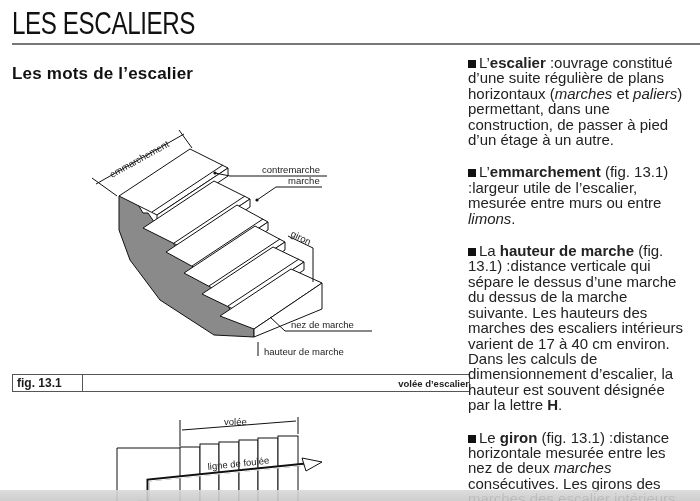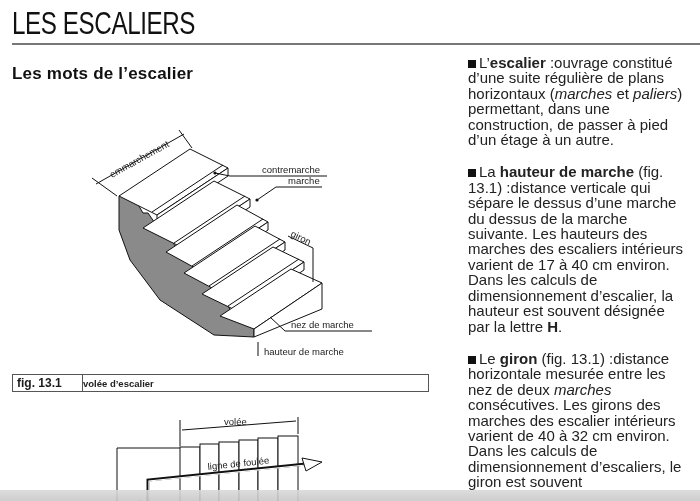--- a/index.html
+++ b/index.html
@@ -28,29 +28,29 @@
     font-family:"Liberation Sans", sans-serif;
     font-size:15px; line-height:15.4px; color:#222;
   }
   .para { margin:0 0 17px 0; transform-origin:left top; }
   .para .sq {
     display:inline-block; width:8px; height:8px; background:#111; margin-right:3px; vertical-align:0px;
   }
   .para b { font-weight:700; }
   .para i { font-style:italic; }
   .fig-caption {
-    position:absolute; left:12px; top:374px; width:417px; height:18px;
+    position:absolute; left:12px; top:374px; width:458px; height:18px;
     border:1px solid #555; box-sizing:border-box; display:flex; align-items:center;
   }
   .fig-num {
     width:70px; height:100%; border-right:1px solid #555; box-sizing:border-box;
     font-weight:900; font-size:12px; padding-left:4px; display:flex; align-items:center;
   }
   .fig-title {
-    flex:1; text-align:left; font-size:9.5px; font-weight:700; color:#222;
+    flex:1; text-align:right; font-size:9.5px; font-weight:700; color:#222;
   }
   svg text { font-family:"Liberation Sans", sans-serif; }
   .bottom-fade {
     position:absolute; left:0; top:490px; width:700px; height:11px;
     background:linear-gradient(#d9d9d9,#c8c8c8); opacity:0.9;
   }
 </style>
 </head>
 <body>
 
@@ -146,20 +146,23 @@
     <text x="208" y="470" transform="rotate(-6 208 470)">ligne de foulée</text>
     <text x="138" y="500" transform="rotate(90 138 500)">repos</text>
   </g>
 </svg>
 
 <div class="right-col">
   <p class="para">
     <span class="sq"></span><span>L’</span><b>escalier</b><span> :ouvrage constitué d’une suite régulière de plans horizontaux (</span><i>marches</i><span> et </span><i>paliers</i><span>) permettant, dans une construction, de passer à pied d’un étage à un autre.</span>
   </p>
   <p class="para">
+    <span class="sq"></span><span>L’</span><b>emmarchement</b><span> (fig. 13.1)</span><span> :largeur utile de l’escalier, mesurée entre murs ou entre </span><i>limons</i><span>.</span>
+  </p>
+  <p class="para">
     <span class="sq"></span><span>La </span><b>hauteur de marche</b><span> (fig. 13.1)</span><span> :distance verticale qui sépare le dessus d’une marche du dessus de la marche suivante. Les hauteurs des marches des escaliers intérieurs varient de 17 à 40 cm environ. Dans les calculs de dimensionnement d’escalier, la hauteur est souvent désignée par la lettre </span><b>H</b><span>.</span>
   </p>
   <p class="para">
     <span class="sq"></span><span>Le </span><b>giron</b><span> (fig. 13.1)</span><span> :distance horizontale mesurée entre les nez de deux </span><i>marches</i><span> consécutives. Les girons des marches des escalier intérieurs varient de 40 à 32 cm environ. Dans les calculs de dimensionnement d’escaliers, le giron est souvent</span>
   </p>
 </div>
 
 <div class="bottom-fade"></div>
 
 </body></html>

